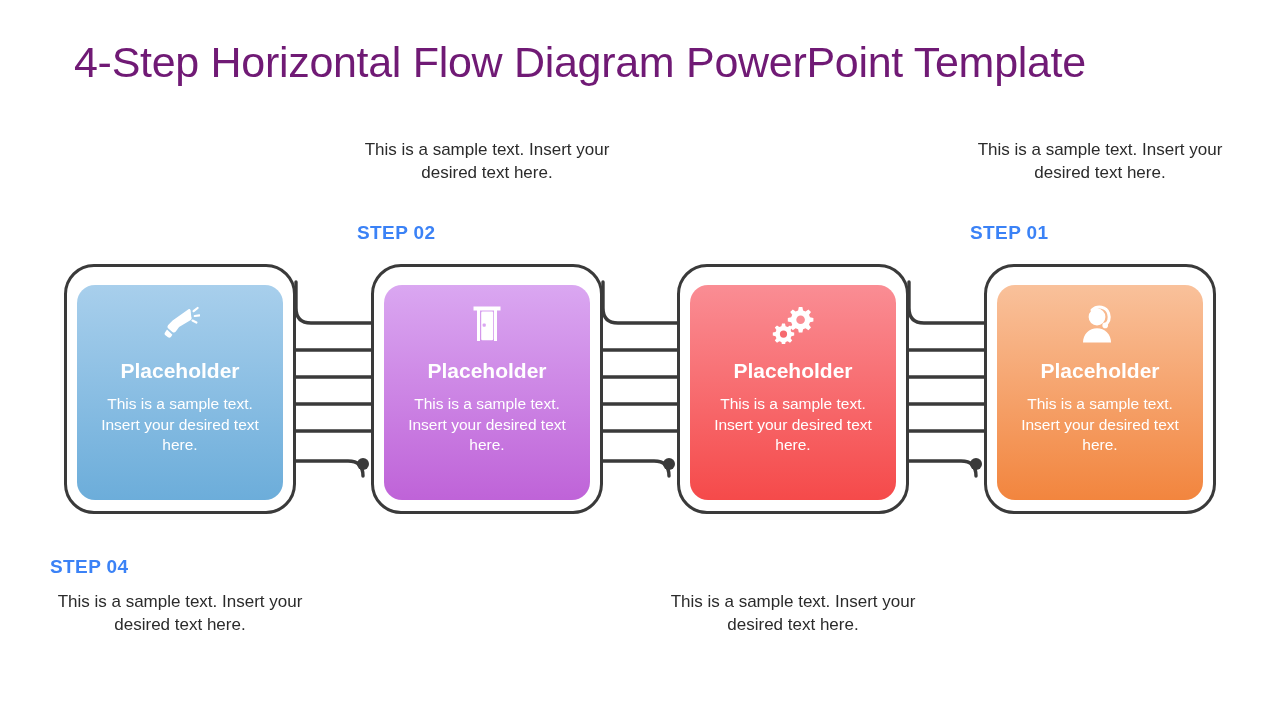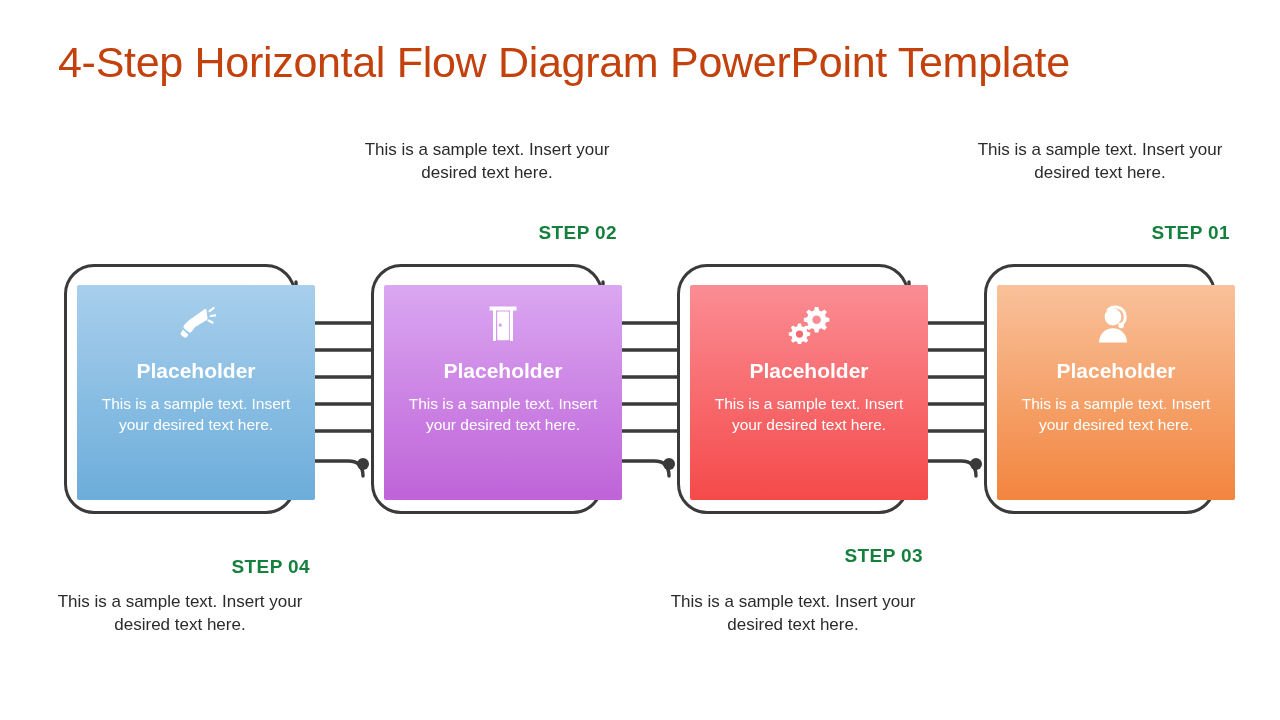--- a/index.html
+++ b/index.html
@@ -18,26 +18,26 @@
   #slide {
     position: absolute;
     left: 0; top: 0;
     width: 1280px;
     height: 720px;
   }
 
   
   #slide-title {
     position: absolute;
-    left: 58px;
+    left: 74px;
     top: 38px;
     width: 1160px;
     font-size: 43px;
     font-weight: 400;
-    color: #c2410c;
+    color: #701a75;
     letter-spacing: -0.3px;
     white-space: nowrap;
   }
 
   
   #connectors {
     position: absolute;
     left: 0; top: 0;
     width: 1280px;
     height: 720px;
@@ -58,23 +58,23 @@
     z-index: 2;
   }
   .step-frame.f1 { left: 64px; }
   .step-frame.f2 { left: 371px; }
   .step-frame.f3 { left: 677px; }
   .step-frame.f4 { left: 984px; }
 
   .step-card {
     position: absolute;
     top: 285px;
-    width: 238px;
+    width: 206px;
     height: 215px;
-    border-radius: 2px;
+    border-radius: 18px;
     z-index: 3;
     box-sizing: border-box;
     padding-top: 16px;
     text-align: center;
     color: #ffffff;
     overflow: hidden;
   }
   .step-card.c1 { left: 77px;  background: linear-gradient(180deg, #a8cfec 0%, #6cadda 100%); }
   .step-card.c2 { left: 384px; background: linear-gradient(180deg, #daa7f1 0%, #bf63d8 100%); }
   .step-card.c3 { left: 690px; background: linear-gradient(180deg, #fa8d94 0%, #f54a4a 100%); }
@@ -101,24 +101,24 @@
     line-height: 1.33;
     color: #ffffff;
     padding: 0 14px;
     font-weight: 400;
   }
 
   
   .step-label {
     position: absolute;
     width: 260px;
-    text-align: right;
+    text-align: left;
     font-size: 19px;
     font-weight: bold;
-    color: #15803d;
+    color: #3b82f6;
     letter-spacing: 0.4px;
     z-index: 4;
   }
   .step-desc {
     position: absolute;
     width: 260px;
     text-align: center;
     font-size: 17px;
     line-height: 1.36;
     color: #2b2b2b;
@@ -241,16 +241,15 @@
 
   <div class="step-desc desc-s2">This is a sample text. Insert your desired text here.</div>
   <div class="step-label lbl-s2">STEP 02</div>
 
   <div class="step-desc desc-s4">This is a sample text. Insert your desired text here.</div>
   <div class="step-label lbl-s4">STEP 01</div>
 
   <div class="step-label lbl-s1">STEP 04</div>
   <div class="step-desc desc-s1">This is a sample text. Insert your desired text here.</div>
 
-  <div class="step-label lbl-s3">STEP 03</div>
   <div class="step-desc desc-s3">This is a sample text. Insert your desired text here.</div>
 
 </div>
 
 </body></html>

